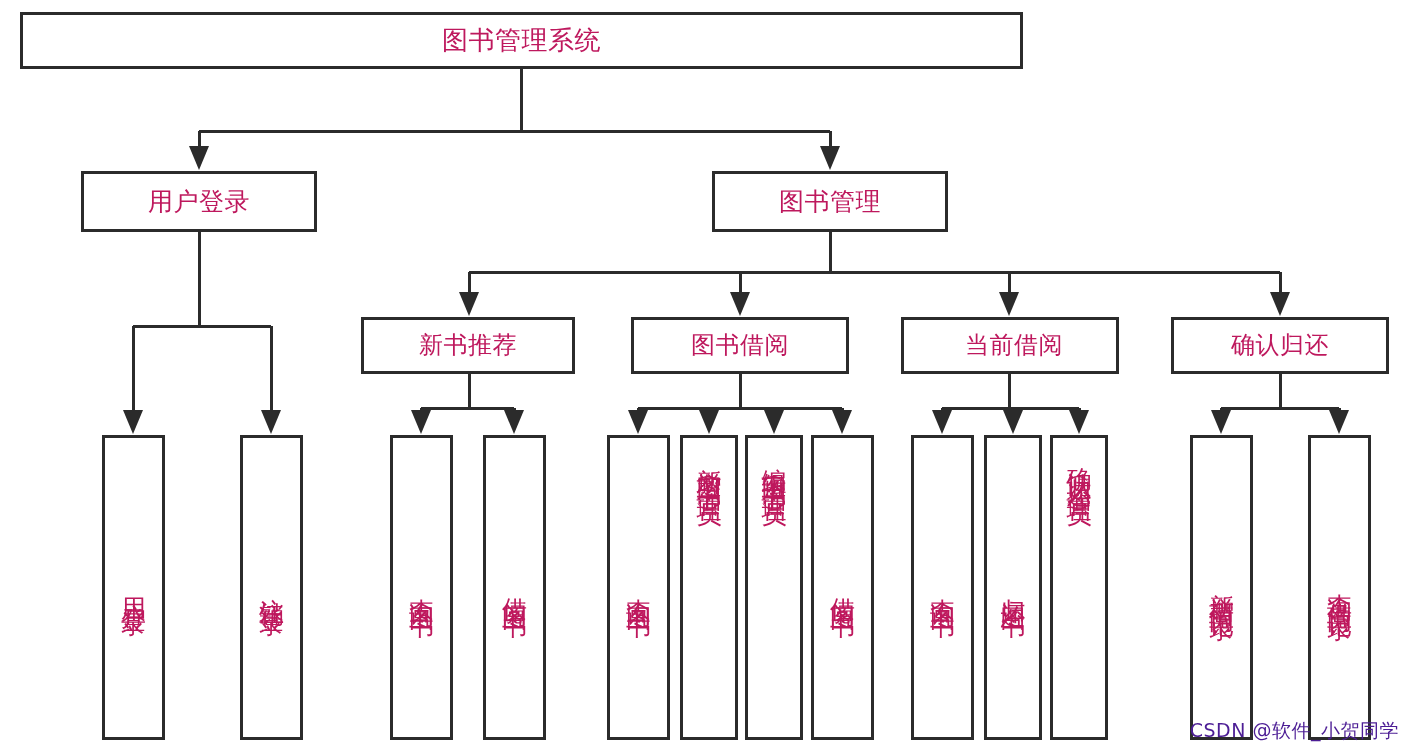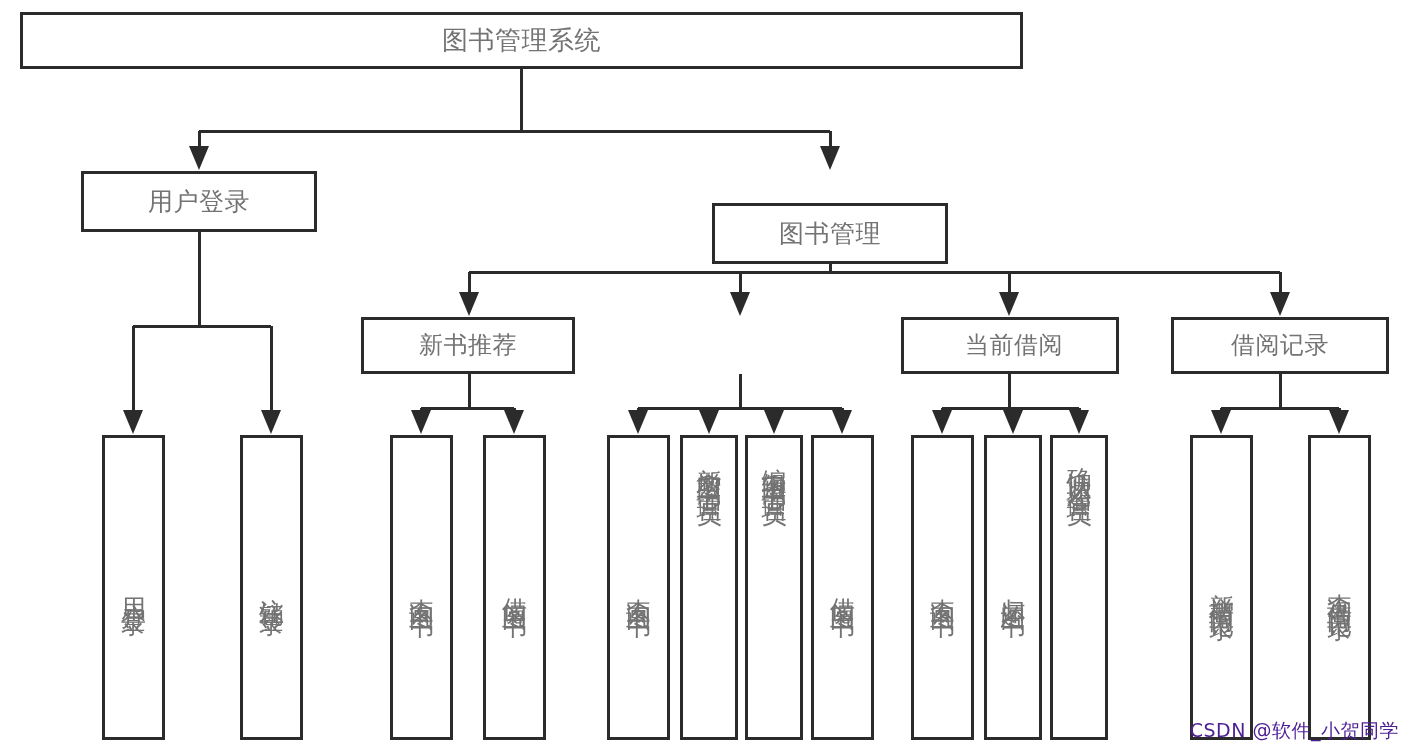--- a/index.html
+++ b/index.html
@@ -40,21 +40,21 @@
     display:flex;
     align-items:center;
     justify-content:center;
     text-align:center;
     z-index:2;
   }
   .node .label{
     display:block;
     line-height:1.18;
     letter-spacing:0.5px;
-    color:#737373;
+    color:#be185d;
     white-space:nowrap;
     text-align:center;
   }
   
   .node.h .label{ font-size:25px; }
   .node.root .label{ font-size:26px; }
   .node.lvl2 .label{ font-size:24px; }
 
   
   .node.v{
@@ -156,32 +156,35 @@
     <polygon points="1329,410 1349,410 1339,434"></polygon>
   </svg>
 
   <div class="node h root" style="left:20px; top:12px; width:1003px; height:57px;">
     <span class="label">图书管理系统</span>
   </div>
 
   <div class="node h lvl1" style="left:81px; top:171px; width:236px; height:61px;">
     <span class="label">用户登录</span>
   </div>
-  <div class="node h lvl1" style="left:712px; top:171px; width:236px; height:61px;margin-top:32px;">
+  <div class="node h lvl1" style="left:712px; top:171px; width:236px; height:61px;">
     <span class="label">图书管理</span>
   </div>
 
   <div class="node h lvl2" style="left:361px; top:317px; width:214px; height:57px;">
     <span class="label">新书推荐</span>
   </div>
+  <div class="node h lvl2" style="left:631px; top:317px; width:218px; height:57px;">
+    <span class="label">图书借阅</span>
+  </div>
   <div class="node h lvl2" style="left:901px; top:317px; width:218px; height:57px;padding-left:8px;">
     <span class="label">当前借阅</span>
   </div>
   <div class="node h lvl2" style="left:1171px; top:317px; width:218px; height:57px;">
-    <span class="label">借阅记录</span>
+    <span class="label">确认归还</span>
   </div>
 
   <div class="node v mid" style="left:102px; top:435px; width:63px; height:305px;">
     <span class="label">用户登录</span>
   </div>
   <div class="node v mid" style="left:240px; top:435px; width:63px; height:305px;">
     <span class="label">注销登录</span>
   </div>
 
   <div class="node v mid" style="left:390px; top:435px; width:63px; height:305px;">

